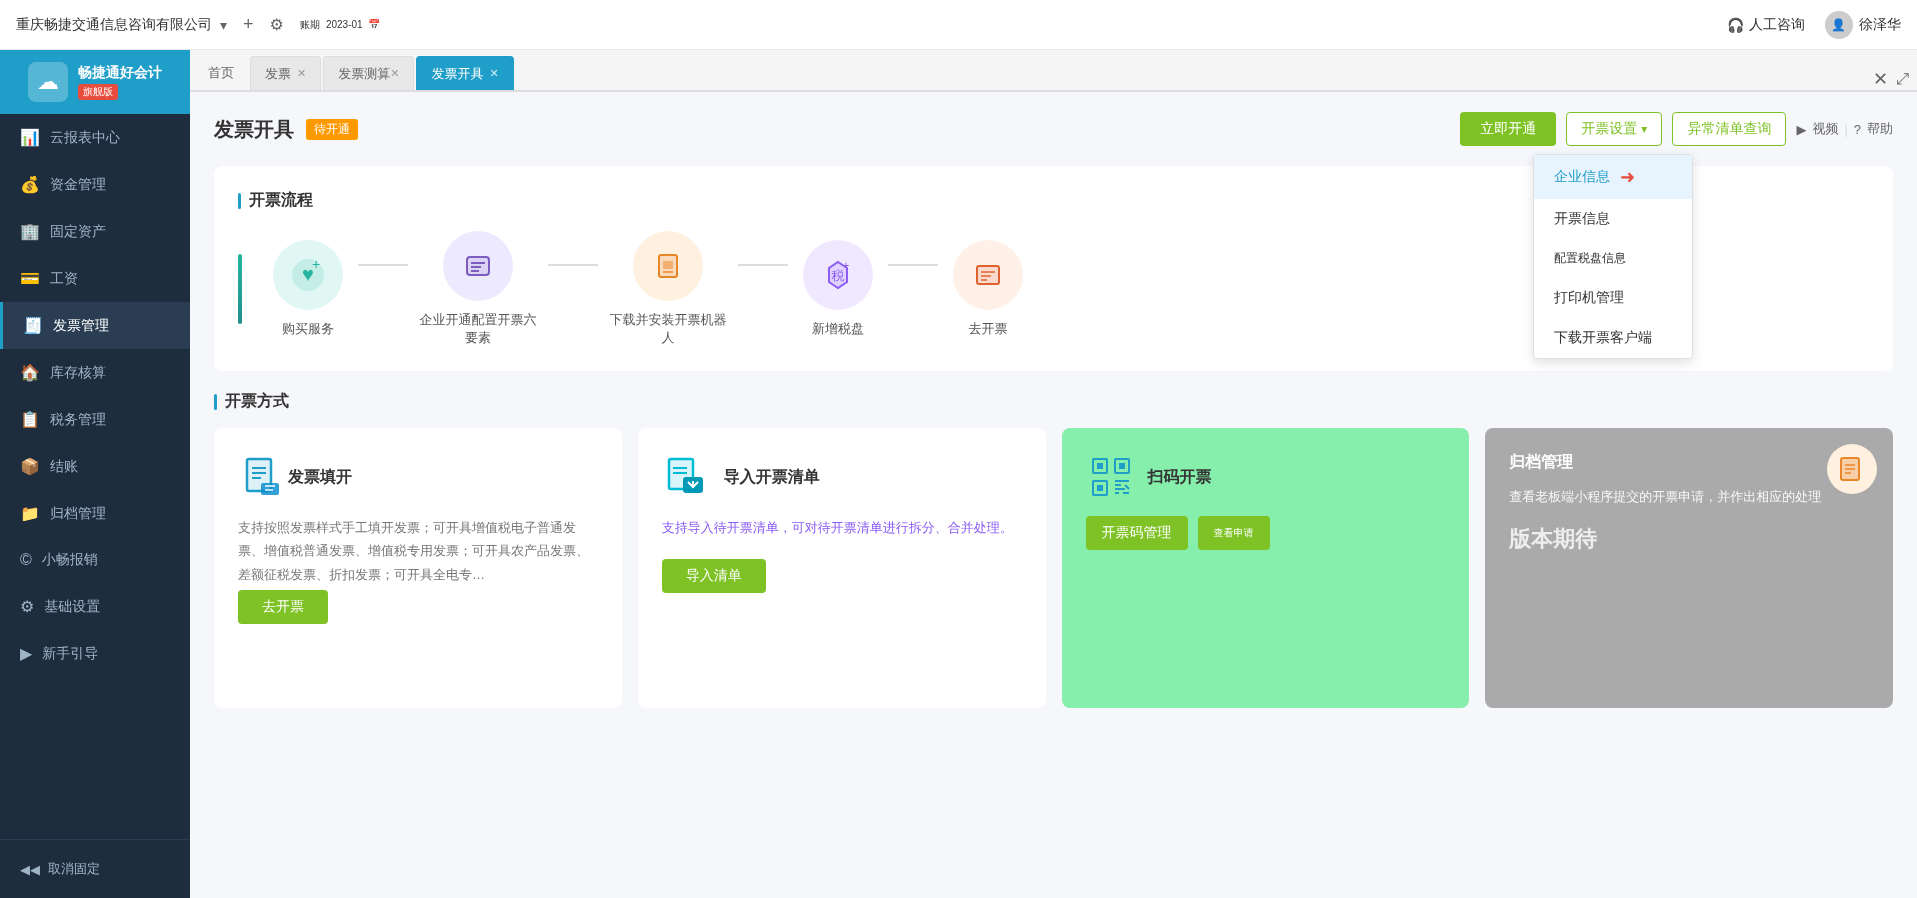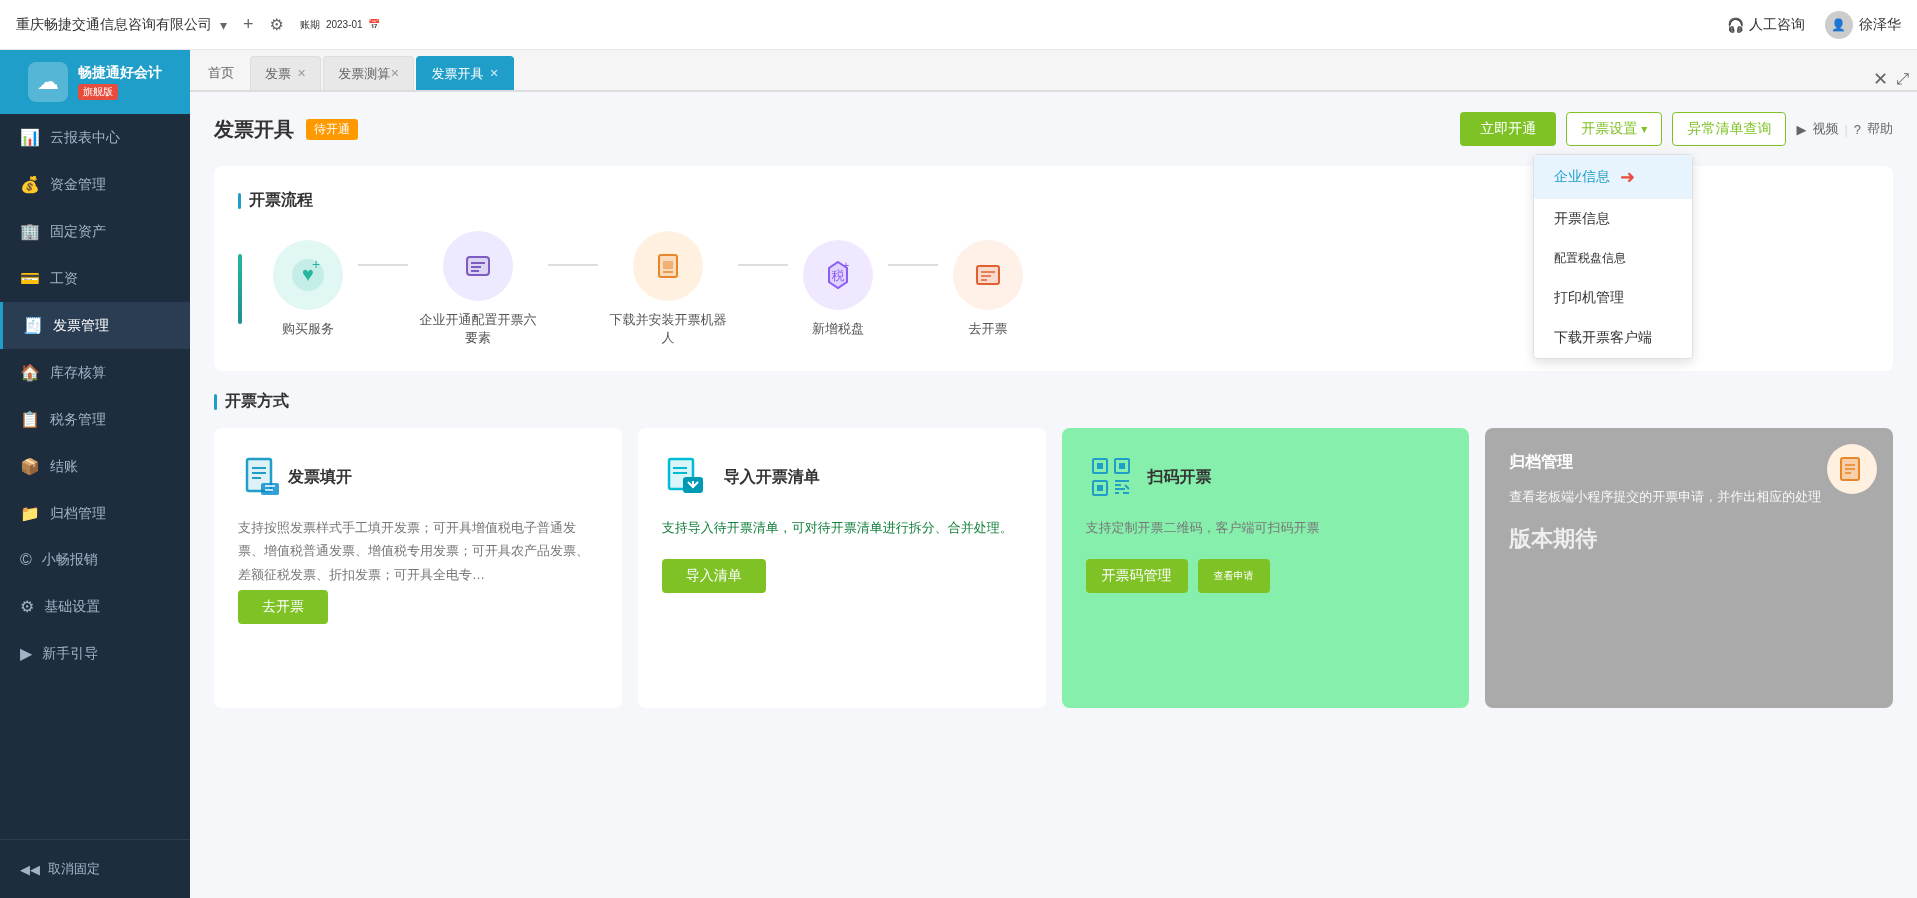--- a/index.html
+++ b/index.html
@@ -287,21 +287,21 @@
                     <rect x="4" y="4" width="24" height="30" rx="2" fill="none" stroke="#00bcd4" stroke-width="2.5"></rect>
                     <line x1="8" y1="13" x2="22" y2="13" stroke="#00bcd4" stroke-width="2"></line>
                     <line x1="8" y1="18" x2="22" y2="18" stroke="#00bcd4" stroke-width="2"></line>
                     <rect x="18" y="22" width="20" height="16" rx="3" fill="#009ab5"></rect>
                     <polyline points="23,27 28,32 33,27" fill="none" stroke="white" stroke-width="2"></polyline>
                     <line x1="28" y1="26" x2="28" y2="33" stroke="white" stroke-width="2"></line>
                   </svg>
               </div>
               <span style="font-size:16px;font-weight:bold;color:#333;">导入开票清单</span>
             </div>
-            <div style="font-size:13px;color:#15803d;line-height:1.8;margin-bottom:20px;">支持导入待开票清单，可对待开票清单进行拆分、合并处理。</div>
+            <div style="font-size:13px;color:#8b5cf6;line-height:1.8;margin-bottom:20px;">支持导入待开票清单，可对待开票清单进行拆分、合并处理。</div>
             <button style="background:#7ec225;color:#fff;border:none;padding:8px 24px;border-radius:4px;cursor:pointer;font-size:14px;">导入清单</button>
           </div>
 
           <div style="background:#86efac;border-radius:8px;padding:24px;min-height:280px;">
             <div style="display:flex;align-items:center;gap:12px;margin-bottom:14px;">
               <div style="width:50px;height:50px;display:flex;align-items:center;justify-content:center;">
                 <svg width="44" height="44" viewBox="0 0 44 44">
                     <rect x="4" y="4" width="14" height="14" rx="1" fill="none" stroke="#1e9ec8" stroke-width="2"></rect>
                     <rect x="8" y="8" width="6" height="6" fill="#1e9ec8"></rect>
                     <rect x="26" y="4" width="14" height="14" rx="1" fill="none" stroke="#1e9ec8" stroke-width="2"></rect>
@@ -311,21 +311,20 @@
                     <line x1="26" y1="26" x2="40" y2="26" stroke="#1e9ec8" stroke-width="2"></line>
                     <line x1="26" y1="30" x2="32" y2="30" stroke="#1e9ec8" stroke-width="2"></line>
                     <line x1="36" y1="30" x2="40" y2="34" stroke="#1e9ec8" stroke-width="2"></line>
                     <line x1="26" y1="34" x2="36" y2="34" stroke="#1e9ec8" stroke-width="2"></line>
                     <line x1="26" y1="38" x2="30" y2="38" stroke="#1e9ec8" stroke-width="2"></line>
                     <line x1="34" y1="38" x2="40" y2="38" stroke="#1e9ec8" stroke-width="2"></line>
                   </svg>
               </div>
               <span style="font-size:16px;font-weight:bold;color:#333;">扫码开票</span>
             </div>
-            <div style="font-size:13px;color:#777;line-height:1.8;margin-bottom:20px;">支持定制开票二维码，客户端可扫码开票</div>
             <div style="display:flex;gap:10px;">
               <button style="background:#7ec225;color:#fff;border:none;padding:8px 16px;border-radius:4px;cursor:pointer;font-size:14px;">开票码管理</button>
               <button style="background:#7ec225;color:#fff;border:none;padding:8px 16px;border-radius:4px;cursor:pointer;font-size:10px;">查看申请</button>
             </div>
           </div>
 
           <div style="background:#aaa;border-radius:8px;padding:24px;min-height:280px;position:relative;overflow:hidden;">
             <div style="color:#fff;">
               <div style="font-size:16px;font-weight:bold;margin-bottom:12px;">归档管理</div>
               <div style="font-size:13px;opacity:0.9;line-height:1.8;">查看老板端小程序提交的开票申请，并作出相应的处理</div>

